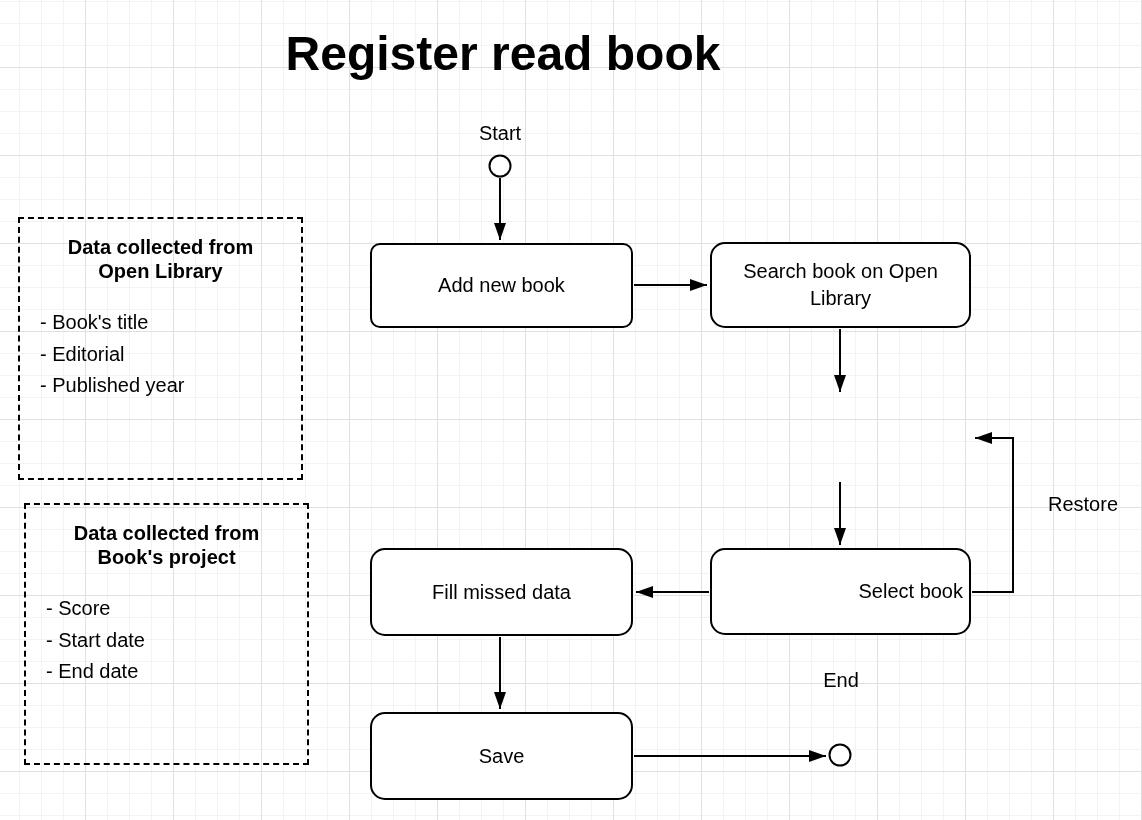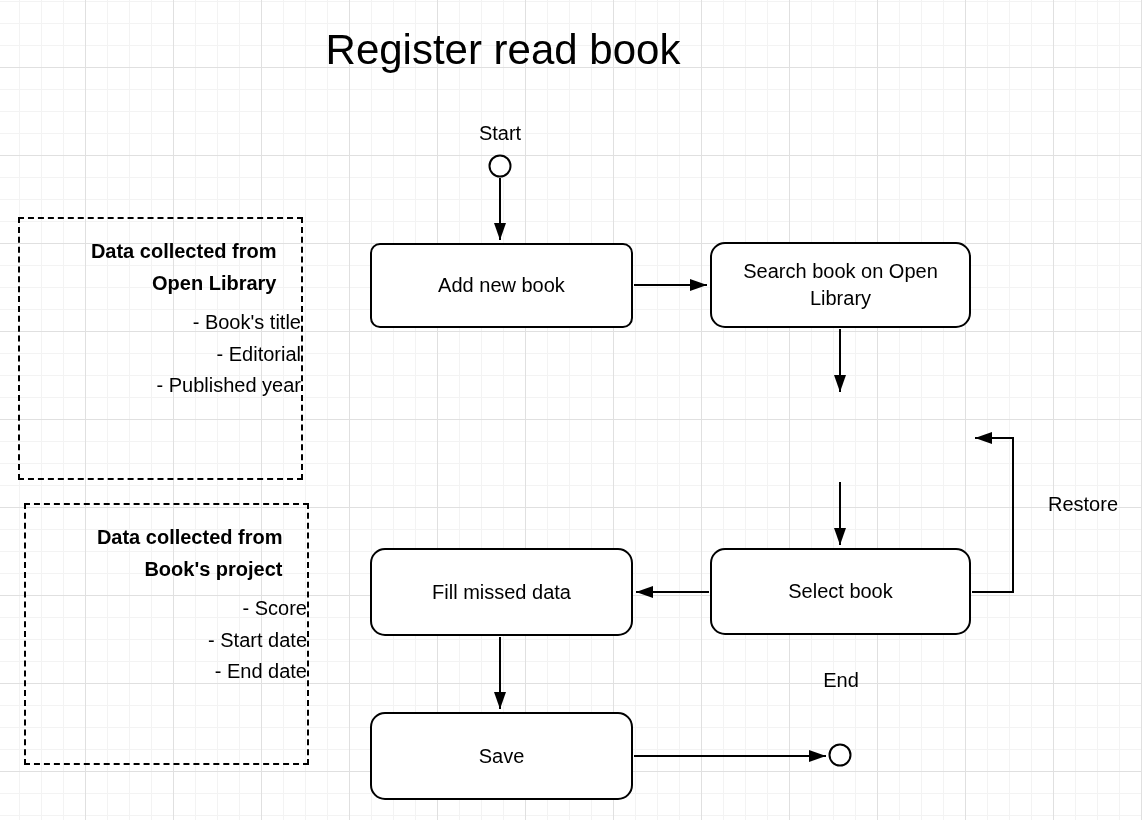--- a/index.html
+++ b/index.html
@@ -13,54 +13,54 @@
       linear-gradient(to right, var(--grid-major,#e0e0e0) 1px, transparent 1px),
       linear-gradient(to bottom, var(--grid-major,#e0e0e0) 1px, transparent 1px),
       linear-gradient(to right, var(--grid-minor,#f3f3f3) 1px, transparent 1px),
       linear-gradient(to bottom, var(--grid-minor,#f3f3f3) 1px, transparent 1px);
     background-size: 88px 88px, 88px 88px, 22px 22px, 22px 22px;
     background-position: 85px 0, 0 67px, 19px 0, 0 1px;
   }
 
   .title {
     position:absolute; left:503px; top:26px; transform:translateX(-50%);
-    font-size:42px; font-weight:normal; white-space:nowrap; line-height:1.15;text-align:right;
+    font-size:48px; font-weight:bold; white-space:nowrap; line-height:1.15;text-align:right;
   }
 
   .node {
     position:absolute; background:var(--node-fill,#fff);
     border:2px solid var(--stroke,#000); border-radius:15px;
     display:flex; align-items:center; justify-content:center;
     text-align:center; font-size:20px; line-height:27px; padding:0 6px;
   }
   #node-add    { left:370px; top:243px; width:263px; height:85px;border-radius:10px; }
   #node-search { left:710px; top:242px; width:261px; height:86px;text-align:center; }
   #node-show   { left:710px; top:395px; width:261px; height:86px; }
-  #node-select { left:710px; top:548px; width:261px; height:87px; }
+  #node-select { left:710px; top:548px; width:261px; height:87px;justify-content:flex-end; }
   #node-fill   { left:370px; top:548px; width:263px; height:88px; }
   #node-save   { left:370px; top:712px; width:263px; height:88px; }
 
   .flow-label {
     position:absolute; transform:translateX(-50%);
     font-size:20px; line-height:24px; white-space:nowrap;
   }
   #label-start   { left:500px; top:121px; }
   #label-end     { left:841px; top:668px; }
   #label-restore { left:1083px; top:492px; }
 
   .note {
     position:absolute; border:2px dashed var(--stroke,#000); background:transparent;
   }
   #note-open-library  { left:18px; top:217px; width:285px; height:263px; }
   #note-books-project { left:24px; top:503px; width:285px; height:262px; }
   .note-heading {
-    width:232px; margin:16px auto 0; text-align:right;
-    font-weight:bold; font-size:20px; line-height:32px;
+    width:232px; margin:16px auto 0; text-align:center;
+    font-weight:bold; font-size:20px; line-height:24px;
   }
-  .note-list { margin-top:8px; padding-left:20px; font-size:20px;text-align:right; }
+  .note-list { margin-top:24px; padding-left:20px; font-size:20px; }
   .note-item { line-height:31.5px; white-space:nowrap; }
 
   svg.edges { position:absolute; left:0; top:0; width:1142px; height:820px; pointer-events:none; }
   .edge { stroke:var(--stroke,#000); stroke-width:2; fill:none; }
   .terminator { fill:var(--node-fill,#fff); stroke:var(--stroke,#000); stroke-width:2; }
 </style>
 </head>
 <body>
 
 <div class="canvas">

